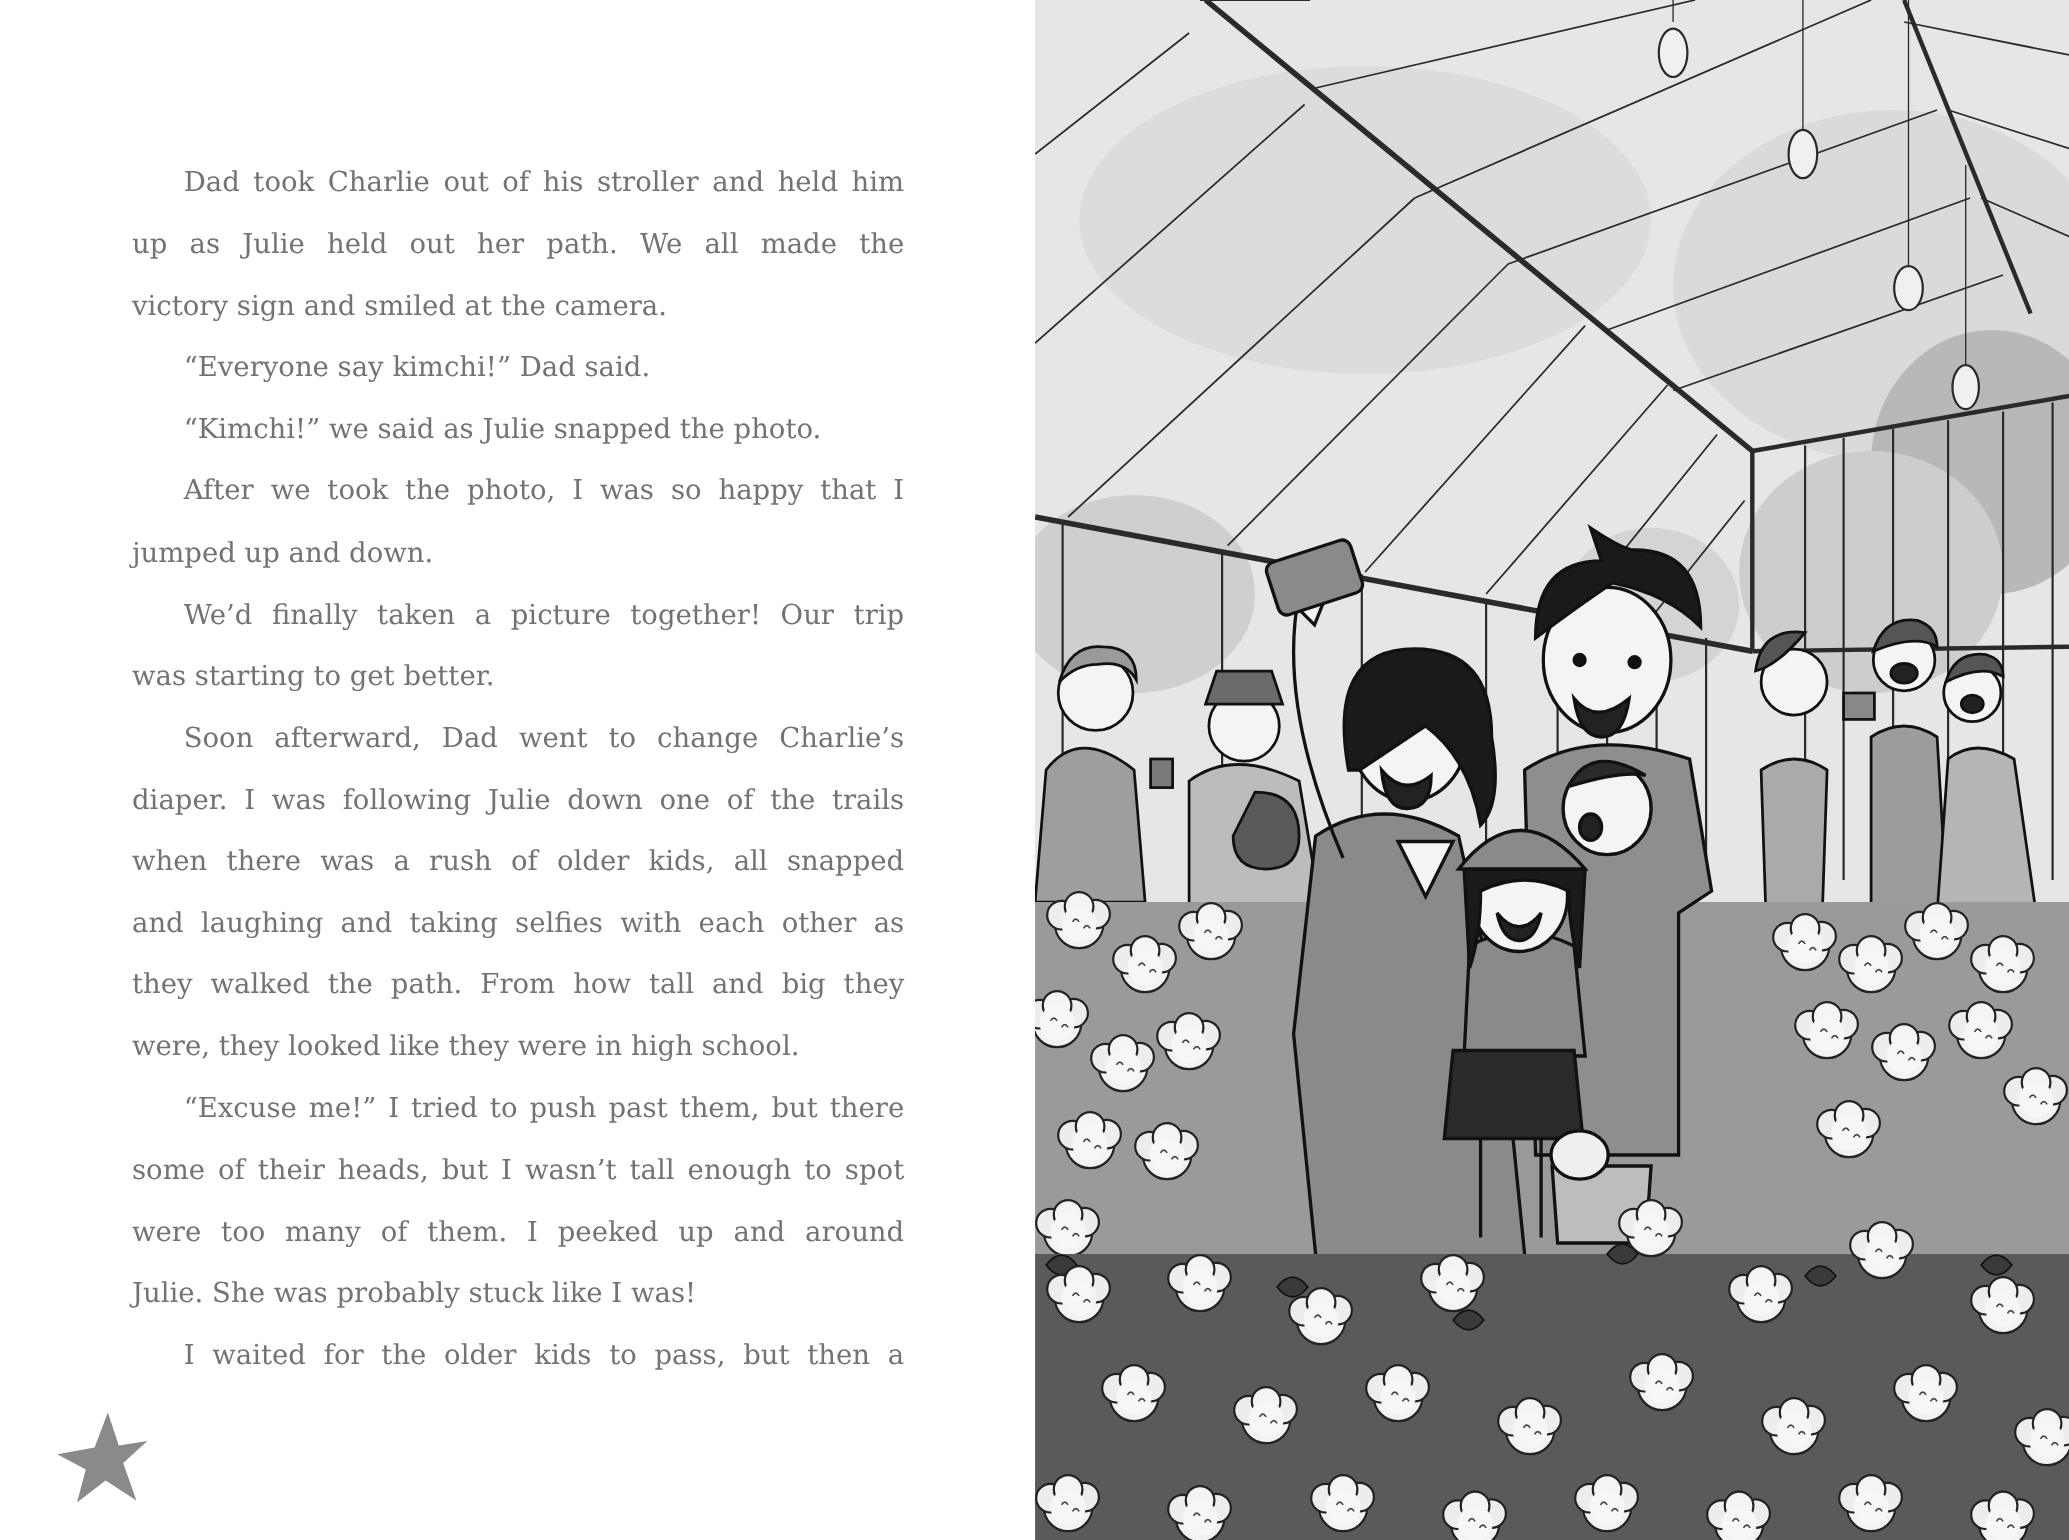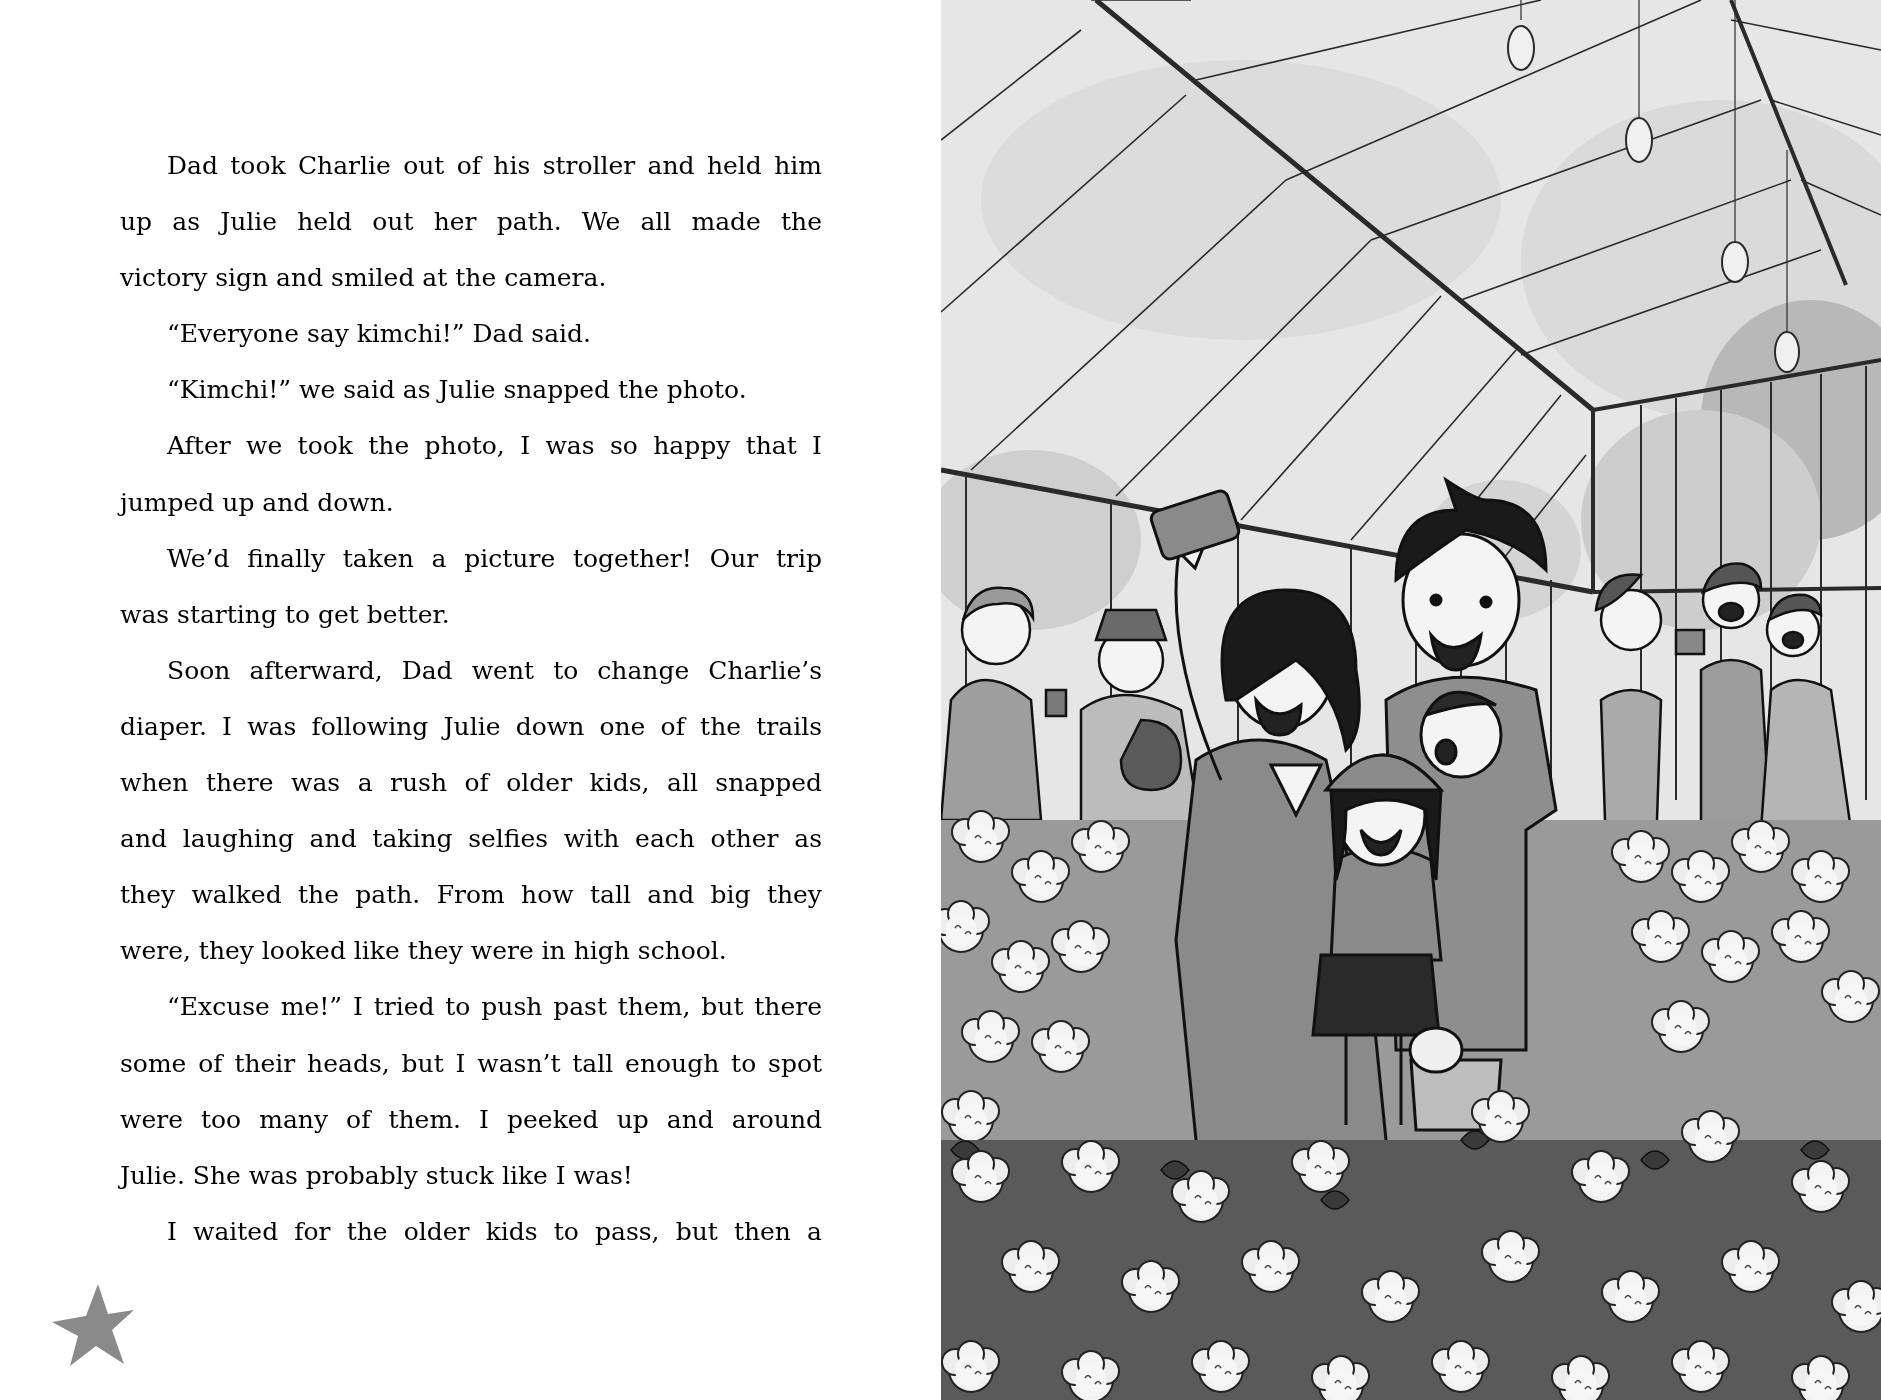--- a/index.html
+++ b/index.html
@@ -1,18 +1,18 @@
 <!DOCTYPE html>
 <html><head>
 <meta charset="utf-8">
 <style>
   html, body { margin:0; padding:0; }
   body { width:1881px; height:1400px; background:#ffffff; position:relative; overflow:hidden; }
   .page-left { position:absolute; left:0; top:0; width:941px; height:1400px; background:#ffffff; }
-  .text-block { position:absolute; left:120px; top:138px; width:702px; font-family:"DejaVu Serif", "Liberation Serif", serif; font-size:25px; line-height:56.1px; color:#000000; }
+  .text-block { position:absolute; left:120px; top:138px; width:702px; font-family:"DejaVu Serif", "Liberation Serif", serif; font-size:25px; line-height:56.1px; color:#737373; }
   .line { display:block; white-space:nowrap; height:56.1px; text-align:justify; text-align-last:justify; }
   .line.last { text-align-last:left; }
   .line.indent { padding-left:47px; }
   .star { position:absolute; left:50px; top:1280px; width:86px; height:88px; }
   .star-num { position:absolute; left:50px; top:1386px; width:86px; text-align:left; font-family:Liberation Serif, serif; font-weight:bold; font-size:15px; color:#ffffff; letter-spacing:0px; }
   .page-right { position:absolute; left:941px; top:0; width:940px; height:1400px; background:#e4e4e4; overflow:hidden; }
   .page-right svg { display:block; }
 </style>
 </head>
 <body>

